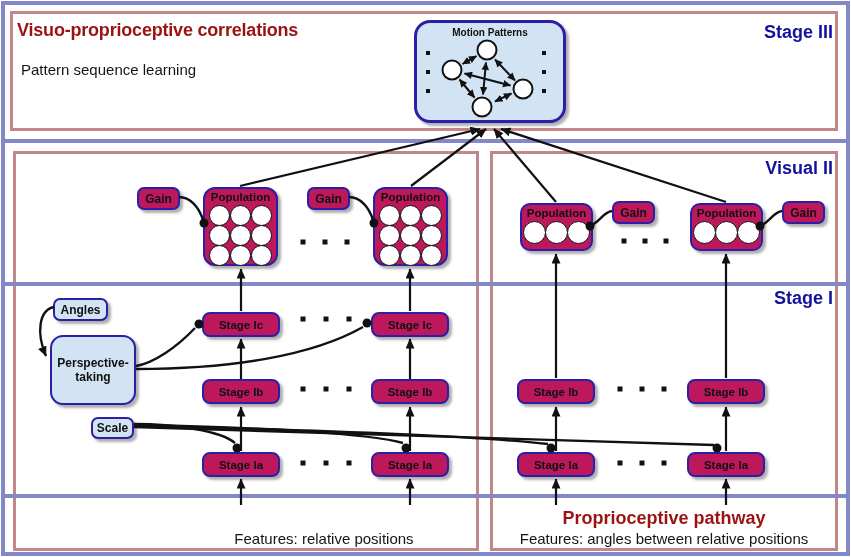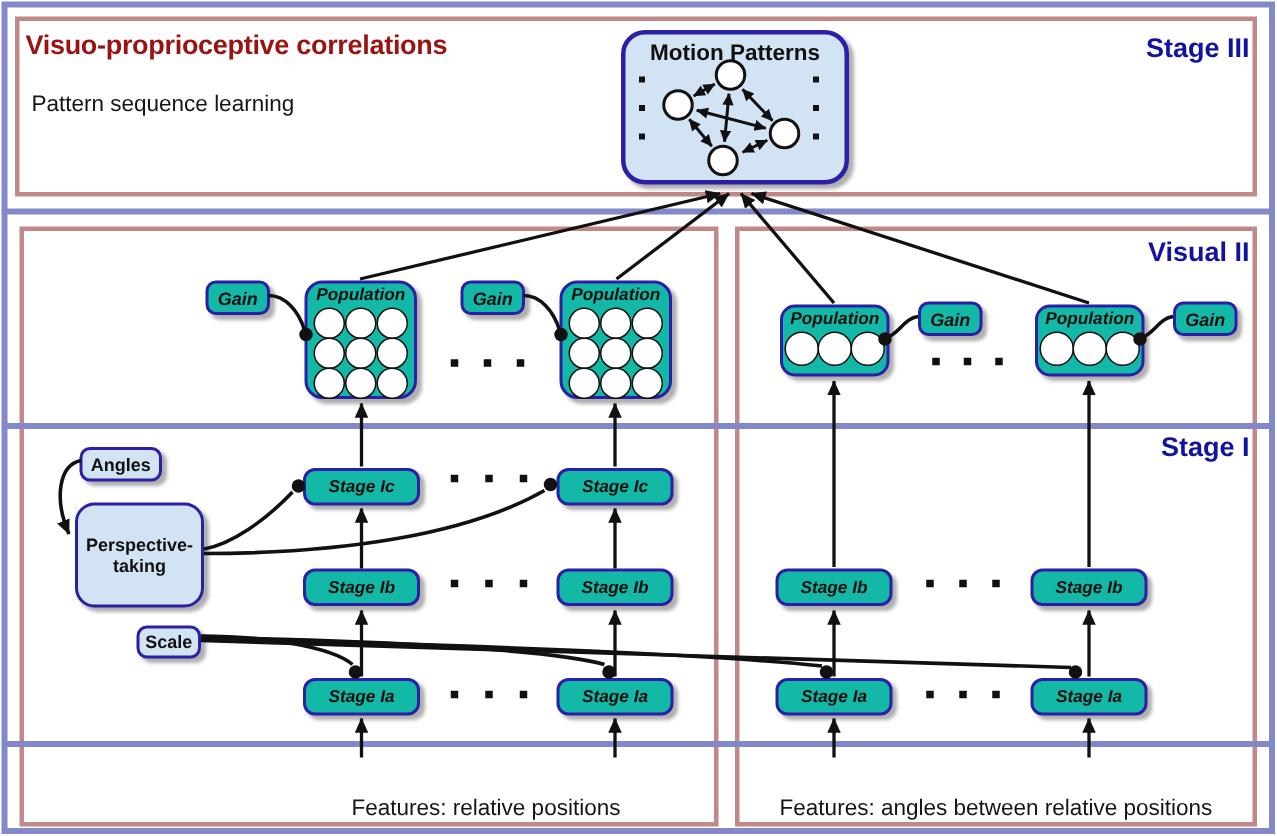--- a/index.html
+++ b/index.html
@@ -18,32 +18,32 @@
   .stage-label { color:#12129c; font-weight:bold; font-size:18px; text-align:right; }
   .pathway-title { color:#9b1212; font-weight:bold; font-size:18px; text-align:center; }
   .pathway-feat { color:#151515; font-size:15px; text-align:center; }
   
   .obox, .bluebox {
     box-sizing:border-box; border:2.5px solid #2b1fa8;
     box-shadow:3px 3px 2.5px rgba(110,110,110,0.55);
     display:flex; align-items:center; justify-content:center;
     font-weight:bold; font-size:11.5px; color:#101010; text-align:center;
   }
-  .obox { background:#14b8a6;font-style:italic; }
+  .obox { background:#be185d; }
   .bluebox { background:#d2e4f4; }
   .stagebox { width:78px; height:25px; border-radius:8px; }
   .gainbox { width:43px; height:23px; border-radius:7px; font-size:12px; }
   .popL { width:75px; height:79px; border-radius:12px; flex-direction:column; justify-content:flex-start; padding-top:2px; }
   .popR { width:73px; height:48px; border-radius:10px; flex-direction:column; justify-content:flex-start; padding-top:2px; }
   .pop-label { font-size:11.5px; line-height:13px; }
   .grid9 { display:grid; grid-template-columns:repeat(3,21px); justify-content:center; margin-top:1px; }
   .row3 { display:flex; justify-content:center; margin-top:1px; }
   .c21 { width:21px; height:21px; border:1.6px solid #111; border-radius:50%; background:#fff; box-sizing:border-box; margin:-0.5px; display:block; }
   .c23 { width:23px; height:23px; border:1.6px solid #111; border-radius:50%; background:#fff; box-sizing:border-box; margin:0 -0.5px; display:block; }
-  .motionbox { width:152px; height:103px; border-radius:16px; border-width:3px; justify-content:flex-start; flex-direction:column; padding-top:4px; font-size:15px;text-align:right; }
+  .motionbox { width:152px; height:103px; border-radius:16px; border-width:3px; justify-content:flex-start; flex-direction:column; padding-top:4px; font-size:10px;text-align:right; }
   .smallblue { border-radius:7px; font-size:12px; }
   .persp { border-radius:13px; font-size:12px; line-height:14px; flex-direction:column; }
   .overlay { left:0; top:0; pointer-events:none; z-index:40; }
 </style>
 </head>
 <body>
 
 <div class="canvas">
 
   <div class="abs outer-frame"></div>
@@ -159,20 +159,21 @@
       <span>Stage Ib</span>
     </div>
   <div class="abs obox stagebox" style="left:517px; top:452px;">
       <span>Stage Ia</span>
     </div>
   <div class="abs obox stagebox" style="left:687px; top:452px;">
       <span>Stage Ia</span>
     </div>
 
   <div class="abs pathway-feat" style="left:13px; top:530px; width:556px;padding-left:33px;">Features: relative positions</div>
+  <div class="abs pathway-title" style="left:490px; top:508px; width:348px;">Proprioceptive pathway</div>
   <div class="abs pathway-feat" style="left:490px; top:530px; width:348px;">Features: angles between relative positions</div>
 
   <svg class="abs overlay" width="851" height="557" viewBox="0 0 851 557">
     <defs>
       <marker id="ah" markerUnits="userSpaceOnUse" markerWidth="11" markerHeight="10" refX="9.5" refY="4.5" orient="auto">
         <path d="M0,0 L10,4.5 L0,9 Z" fill="#111"></path>
       </marker>
       <marker id="ahrev" markerUnits="userSpaceOnUse" markerWidth="11" markerHeight="10" refX="0.5" refY="4.5" orient="auto">
         <path d="M10,0 L0,4.5 L10,9 Z" fill="#111"></path>
       </marker>

